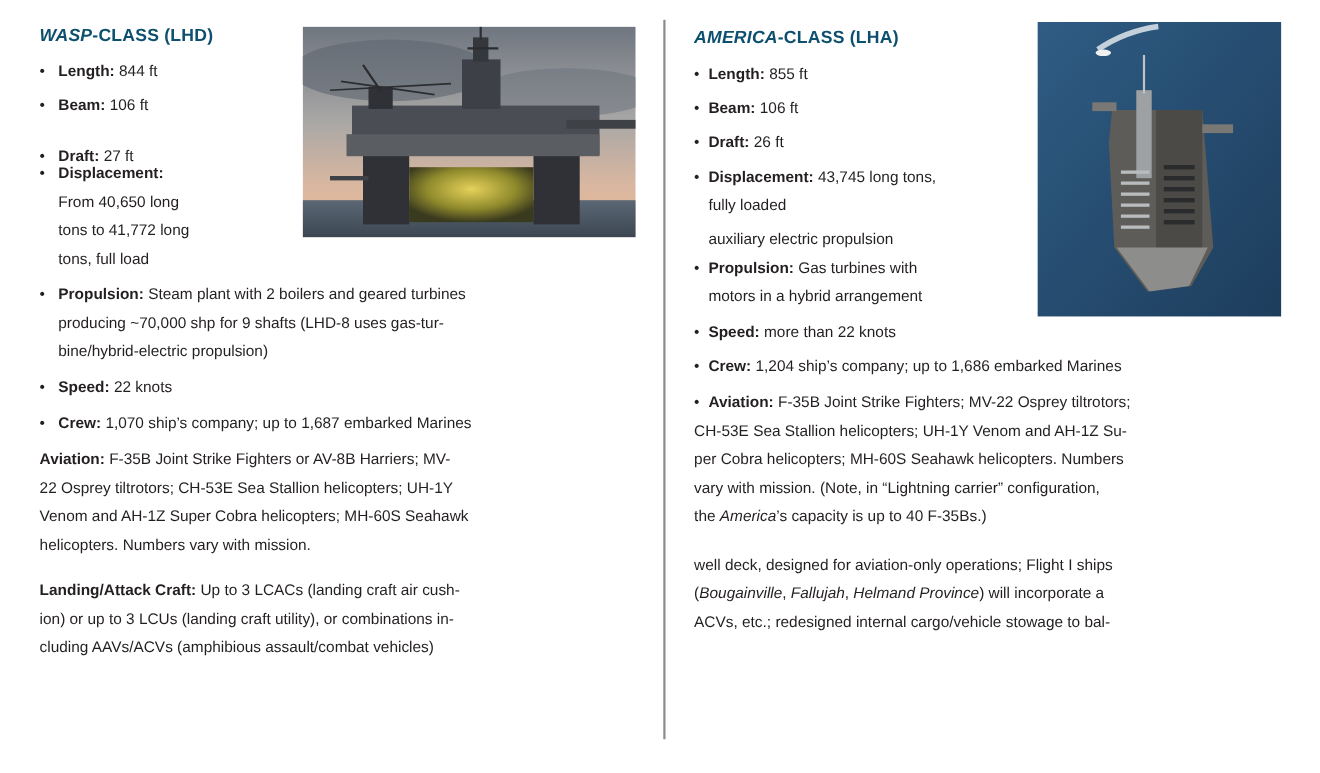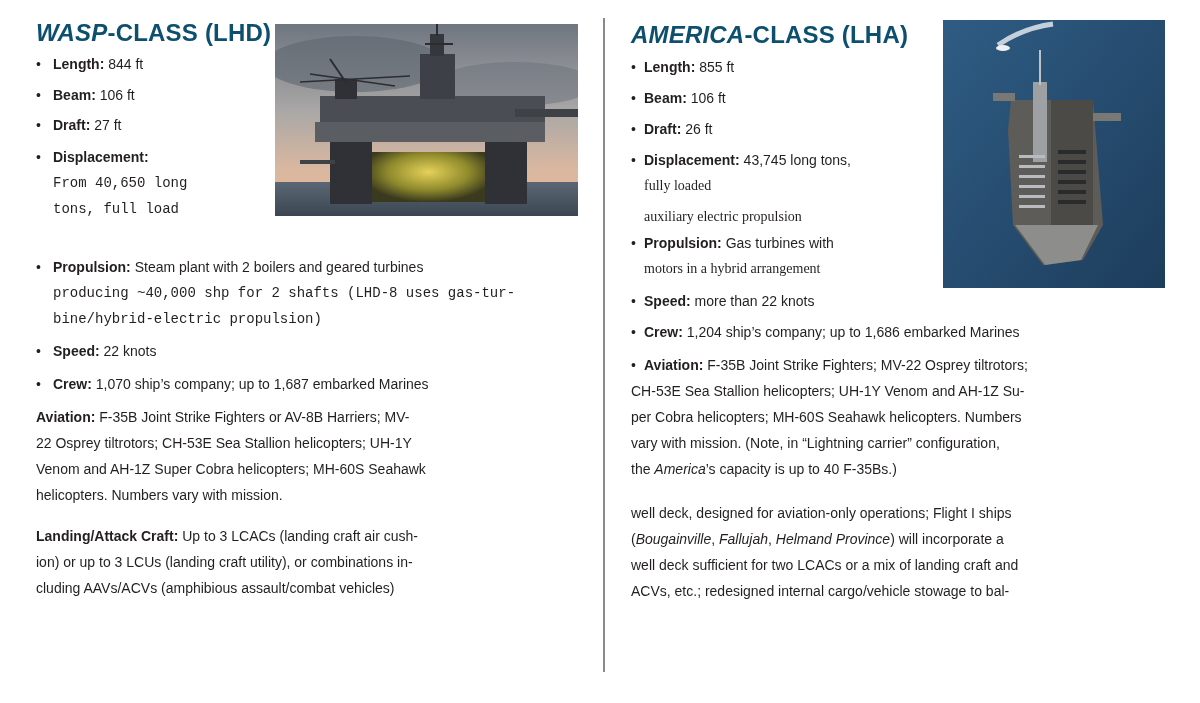--- a/index.html
+++ b/index.html
@@ -2,51 +2,52 @@
 <html><head>
 <meta charset="utf-8">
 <style>
   html, body { margin: 0; padding: 0; background: #ffffff; }
   body { width: 1200px; height: 703px; position: relative; overflow: hidden;
          font-family: "Liberation Sans", "DejaVu Sans", sans-serif; color: #231f20; }
   .col { position: absolute; top: 0; }
   .col-left { left: 36px; width: 548px; }
   .col-right { left: 631px; width: 548px; }
   .divider { position: absolute; left: 603px; top: 18px; width: 2px; height: 654px; background: #8a8a8a; }
-  h2 { margin: 0; font-size: 24px; font-weight: bold; color: #0d4f6e; letter-spacing: 0.2px; line-height: 26px; }
+  h2 { margin: 0; font-size: 16px; font-weight: bold; color: #0d4f6e; letter-spacing: 0.2px; line-height: 26px; }
   h2 i { font-style: italic; }
   .line { font-size: 14px; line-height: 26px; white-space: nowrap; }
   .b { font-weight: bold; }
   .bullet { display: inline-block; width: 17px; }
   .bullet-r { display: inline-block; width: 13px; }
-  .indent { padding-left: 17px; font-family: Liberation Mono, monospace; }
-  .indent-r { padding-left: 13px; font-family: Liberation Serif, serif; }
+  .indent { padding-left: 17px; }
+  .indent-r { padding-left: 13px; }
   .abs { position: absolute; left: 0; }
   .photo { position: absolute; overflow: hidden; }
   .photo svg { display: block; }
 </style>
 </head>
 <body>
 
 <div class="col col-left">
   <h2 class="abs" style="top:20px"><i>WASP</i><span>-CLASS (LHD)</span></h2>
 
   <div class="line abs" style="top:51px"><span class="bullet">•</span><span class="b">Length:</span><span> 844 ft</span></div>
   <div class="line abs" style="top:82px"><span class="bullet">•</span><span class="b">Beam:</span><span> 106 ft</span></div>
-  <div class="line abs" style="top:112px"><span class="bullet">•</span><span class="b">Draft:</span><span> 27 ft</span></div>
+  <div class="line abs" style="top:128px"><span class="bullet">•</span><span class="b">Draft:</span><span> 27 ft</span></div>
 
   <div class="abs" style="top:144px">
     <div class="line"><span class="bullet">•</span><span class="b">Displacement:</span></div>
     <div class="line indent">From 40,650 long</div>
+    <div class="line indent">tons to 41,772 long</div>
     <div class="line indent">tons, full load</div>
   </div>
 
   <div class="abs" style="top:254px">
     <div class="line"><span class="bullet">•</span><span class="b">Propulsion:</span><span> Steam plant with 2 boilers and geared turbines</span></div>
-    <div class="line indent">producing ~40,000 shp for 2 shafts (LHD-8 uses gas-tur-</div>
+    <div class="line indent">producing ~70,000 shp for 9 shafts (LHD-8 uses gas-tur-</div>
     <div class="line indent">bine/hybrid-electric propulsion)</div>
   </div>
 
   <div class="line abs" style="top:338px"><span class="bullet">•</span><span class="b">Speed:</span><span> 22 knots</span></div>
   <div class="line abs" style="top:371px"><span class="bullet">•</span><span class="b">Crew:</span><span> 1,070 ship’s company; up to 1,687 embarked Marines</span></div>
 
   <div class="abs" style="top:404px">
     <div class="line"><span class="b">Aviation:</span><span> F-35B Joint Strike Fighters or AV-8B Harriers; MV-</span></div>
     <div class="line">22 Osprey tiltrotors; CH-53E Sea Stallion helicopters; UH-1Y</div>
     <div class="line">Venom and AH-1Z Super Cobra helicopters; MH-60S Seahawk</div>
@@ -133,21 +134,20 @@
     <div class="line"><span class="bullet-r">•</span><span class="b">Aviation:</span><span> F-35B Joint Strike Fighters; MV-22 Osprey tiltrotors;</span></div>
     <div class="line">CH-53E Sea Stallion helicopters; UH-1Y Venom and AH-1Z Su-</div>
     <div class="line">per Cobra helicopters; MH-60S Seahawk helicopters. Numbers</div>
     <div class="line">vary with mission. (Note, in “Lightning carrier” configuration,</div>
     <div class="line"><span>the </span><i>America</i><span>’s capacity is up to 40 F-35Bs.)</span></div>
   </div>
 
   <div class="abs" style="top:500px">
     <div class="line">well deck, designed for aviation-only operations; Flight I ships</div>
     <div class="line"><span>(</span><i>Bougainville</i><span>, </span><i>Fallujah</i><span>, </span><i>Helmand Province</i><span>) will incorporate a</span></div>
-    <div class="line">well deck sufficient for two LCACs or a mix of landing craft and</div>
     <div class="line">ACVs, etc.; redesigned internal cargo/vehicle stowage to bal-</div>
   </div>
 </div>
 
 <div class="photo" style="left:943px;top:20px;width:222px;height:268px" title="America-class amphibious assault ship from above with F-35Bs on flight deck">
   <svg width="222" height="268" viewBox="0 0 222 268">
     <defs>
       <linearGradient id="ocean" x1="0" y1="0" x2="1" y2="1">
         <stop offset="0" stop-color="#2f5c84"></stop>
         <stop offset="1" stop-color="#1d3d5c"></stop>

